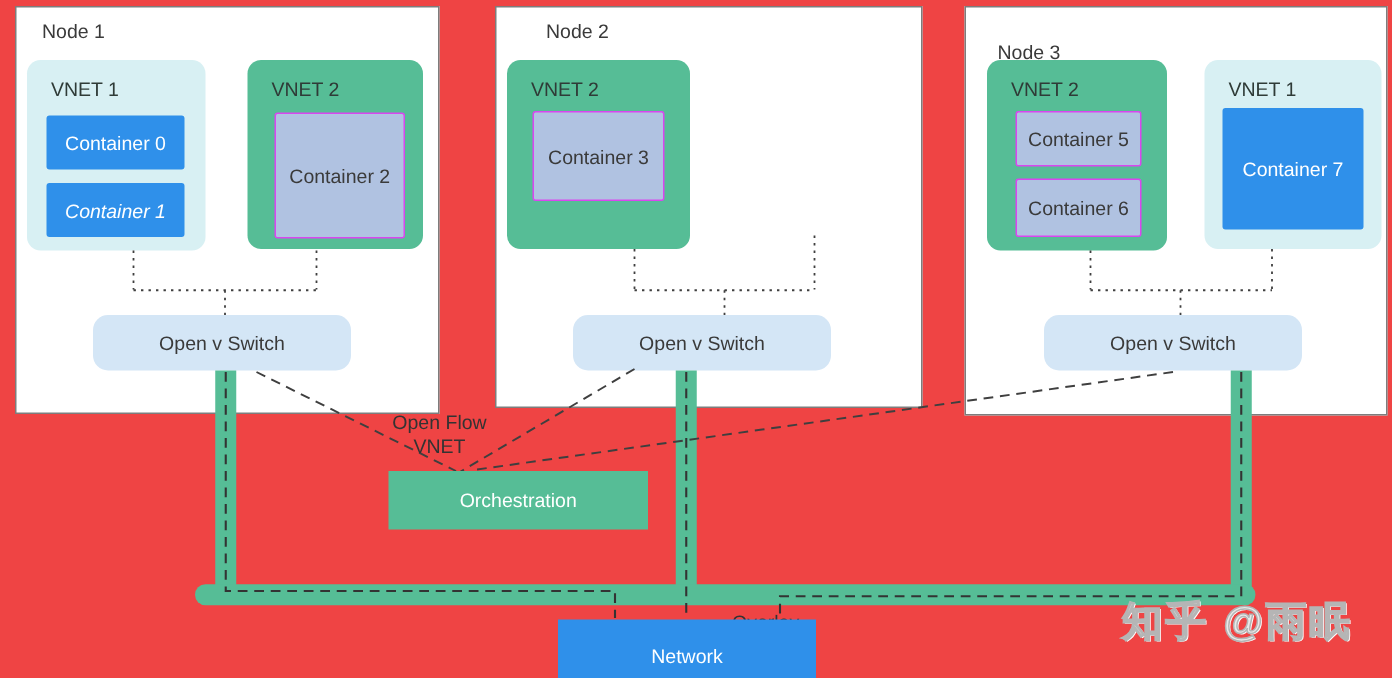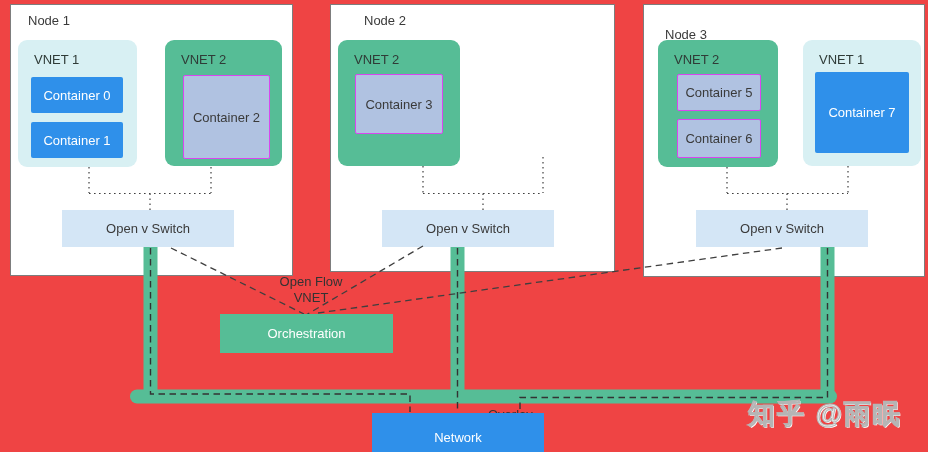--- a/index.html
+++ b/index.html
@@ -11,28 +11,28 @@
   .node-label{position:absolute;font-size:13px;color:#3a3a3a;white-space:nowrap;}
   .vnet{position:absolute;border-radius:9px;box-sizing:border-box;}
   .vnet-cyan{background:#d8f0f3;}
   .vnet-green{background:#56bd96;}
   .vnet-label{position:absolute;left:16px;top:12px;font-size:13px;color:#2f3b37;white-space:nowrap;}
   .cbox{position:absolute;display:flex;align-items:center;justify-content:center;
         font-size:13px;box-sizing:border-box;border-radius:2px;white-space:nowrap;}
   .c-blue{background:#2f90ea;color:#ffffff;}
   .c-peri{background:#b0c2e1;color:#3a3a3a;border:1px solid #d946ef;}
   .switch{position:absolute;display:flex;align-items:center;justify-content:center;
-          font-size:13px;background:#d4e6f6;color:#3a3a3a;white-space:nowrap;}
+          font-size:13px;background:#d4e6f6;color:#3a3a3a;white-space:nowrap;border-radius:10px;}
   .orch{position:absolute;display:flex;align-items:center;justify-content:center;
-        font-size:13px;background:#56bd96;color:#ffffff;white-space:nowrap;}
+        font-size:13px;background:#56bd96;color:#ffffff;white-space:nowrap;margin-left:39px;}
   .network{position:absolute;display:flex;align-items:center;justify-content:center;
            font-size:13px;background:#2f90ea;color:#ffffff;white-space:nowrap;}
   .lines{position:absolute;left:0;top:0;pointer-events:none;}
   .anno{position:absolute;font-size:13px;color:#333333;white-space:nowrap;}
-  .proto{position:absolute;left:258px;top:274px;width:106px;text-align:center;
+  .proto{position:absolute;left:240px;top:274px;width:106px;text-align:center;
          font-size:13px;line-height:16px;color:#333333;}
   .watermark{
     position:absolute;left:748px;top:396px;font-size:27px;font-weight:bold;letter-spacing:2px;
     color:#e9e9e9;-webkit-text-stroke:1px #b5b5b5;text-shadow:1px 1px 0 #ffffff;white-space:nowrap;
   }
 </style>
 </head>
 <body>
 
 <div class="stage">
@@ -42,21 +42,21 @@
   <div class="node" style="left:643px;top:4px;width:282px;height:273px;"></div>
 
   <div class="node-label" style="left:28px;top:13px;">Node 1</div>
   <div class="node-label" style="left:364px;top:13px;">Node 2</div>
   <div class="node-label" style="left:665px;top:27px;">Node 3</div>
 
   <div class="vnet vnet-cyan" style="left:18px;top:40px;width:119px;height:127px;">
     <div class="vnet-label">VNET 1</div>
   </div>
   <div class="cbox c-blue" style="left:31px;top:77px;width:92px;height:36px;">Container 0</div>
-  <div class="cbox c-blue" style="left:31px;top:122px;width:92px;height:36px;">Container 1</div>
+  <div class="cbox c-blue" style="left:31px;top:122px;width:92px;height:36px;font-style:italic;">Container 1</div>
 
   <div class="vnet vnet-green" style="left:165px;top:40px;width:117px;height:126px;">
     <div class="vnet-label">VNET 2</div>
   </div>
   <div class="cbox c-peri" style="left:183px;top:75px;width:87px;height:84px;">Container 2</div>
 
   <div class="switch" style="left:62px;top:210px;width:172px;height:37px;">Open v Switch</div>
 
   <div class="vnet vnet-green" style="left:338px;top:40px;width:122px;height:126px;">
     <div class="vnet-label">VNET 2</div>

